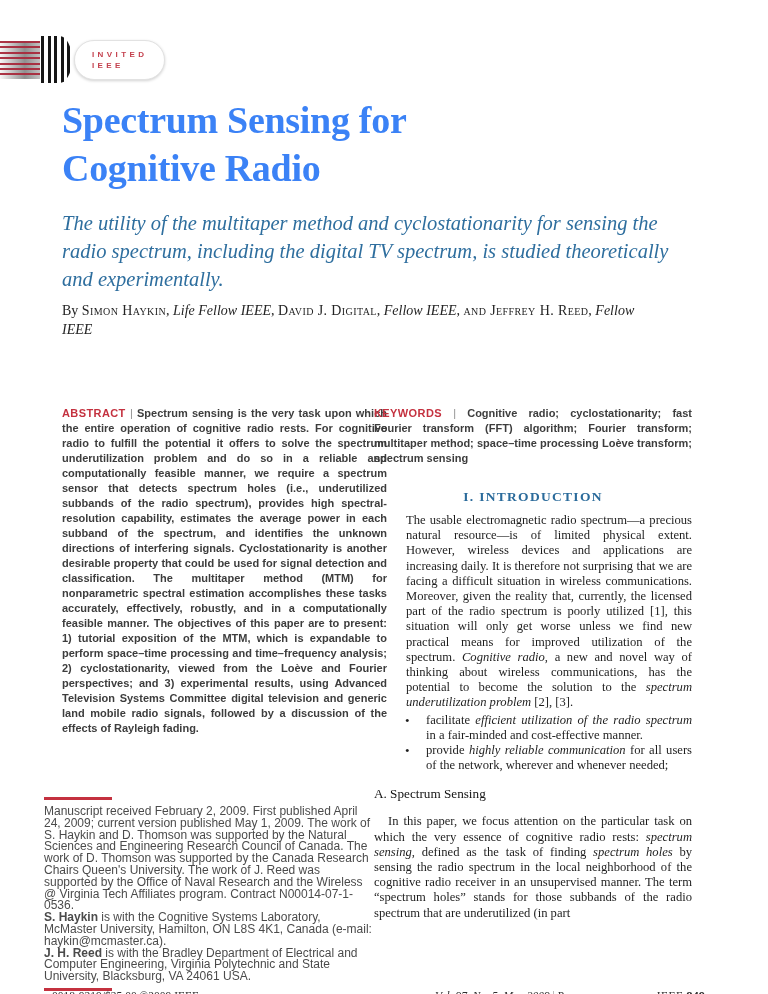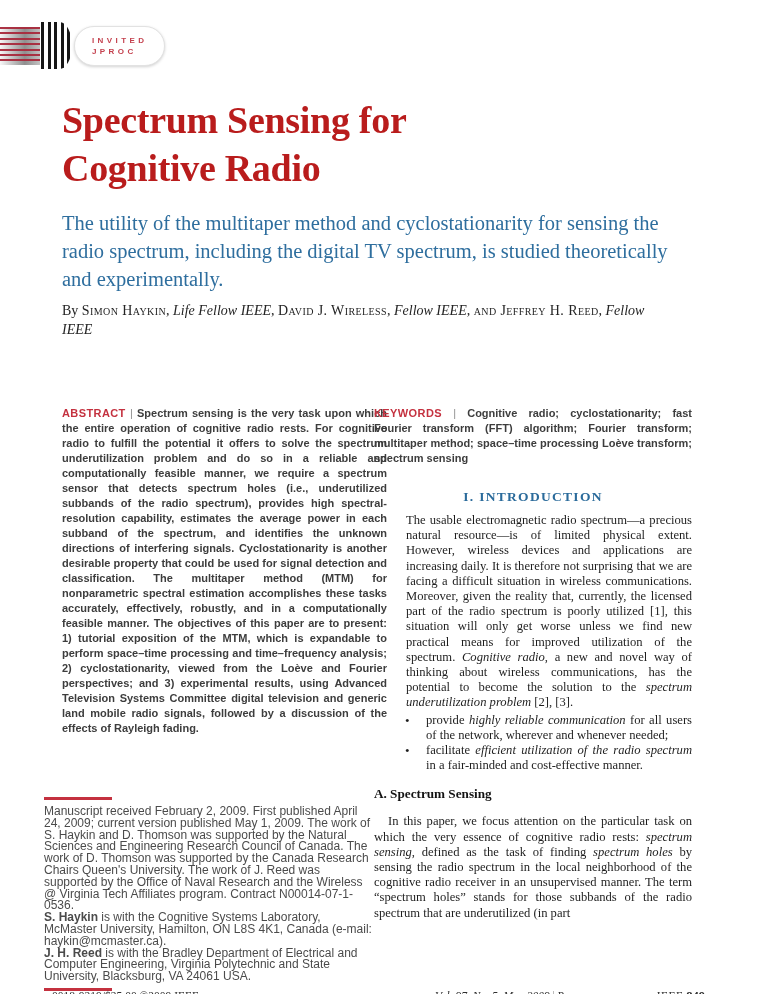--- a/index.html
+++ b/index.html
@@ -4,43 +4,43 @@
 <style>
   * { margin:0; padding:0; box-sizing:border-box; }
   html,body { background:#e8e8e8; }
   #page {
     position:relative; width:768px; height:994px; margin:0 auto;
     background:#ffffff; overflow:hidden;
     font-family:"Liberation Serif", serif; color:#1e1e1e;
   }
 
   
-  .badge-row { position:absolute; left:0; top:22px; display:flex; align-items:center; }
+  .badge-row { position:absolute; left:0; top:36px; display:flex; align-items:center; }
   .stripes {
     width:40px; height:38px;
     background-image:
       repeating-linear-gradient(to bottom, rgba(168,42,60,0.95) 0 2px, rgba(0,0,0,0) 2px 5.4px),
       linear-gradient(to right, #f7f7f7, #8f8f8f 62%, #c2c2c2);
   }
   .bars {
     width:31px; height:47px; margin-left:1px;
     background: repeating-linear-gradient(to right, #161616 0 3px, #ffffff 3px 6.6px);
     border-radius: 0 40% 40% 0 / 0 50% 50% 0;
   }
   .badge-pill {
     height:40px; margin-left:2px; padding:0 17px;
     background:#fff; border:1px solid #e2e2e2; border-radius:20px;
     box-shadow:0 1px 3px rgba(0,0,0,0.18);
     display:flex; flex-direction:column; justify-content:center;
   }
   .badge-line { font:700 8px "Liberation Sans", sans-serif; letter-spacing:3.4px; color:#c4414e; line-height:11px; }
 
   
-  .title { position:absolute; left:62px; top:96px; font-size:38px; line-height:48px; font-weight:700; color:#b91c1c; letter-spacing:-0.3px; }
-  .subtitle { position:absolute; left:62px; top:209px; width:622px; font-size:20.5px; line-height:28px; color:#2e6e9e; }
+  .title { position:absolute; left:62px; top:96px; font-size:38px; line-height:48px; font-weight:700; color:#3b82f6; letter-spacing:-0.3px; }
+  .subtitle { position:absolute; left:62px; top:209px; width:622px; font-style:italic; font-size:20.5px; line-height:28px; color:#2e6e9e; }
   .byline { position:absolute; left:62px; top:301px; width:606px; font-size:14px; line-height:19px; color:#242424; }
 
   
   .col-left  { position:absolute; left:62px;  top:406px; width:325px; }
   .col-right { position:absolute; left:374px; top:406px; width:318px; }
 
   .sans-par {
     font-family:"Liberation Sans", sans-serif; font-size:11px; line-height:15px;
     text-align:justify; color:#3d3d3d; font-weight:600;
   }
@@ -58,21 +58,21 @@
   .first-par { margin-top:8px;margin-left:32px; }
   .indent { text-indent:14px; }
 
   .bullets { list-style:none; margin-top:2px; }
   .bullets li {
     position:relative; margin-left:52px; font-size:12.6px; line-height:15.2px;
     text-align:justify; color:#1e1e1e;
   }
   .bullets li::before { content:"\2022"; position:absolute; left:-21px; font-size:13px; }
 
-  .subheading { margin-top:13px; font-weight:700; font-size:13.2px; color:#131313; }
+  .subheading { margin-top:13px; font-weight:400; font-size:13.2px; color:#131313; }
   .subheading + .serif-par { margin-top:12px; }
 
   
   .footnote {
     position:absolute; left:44px; top:797px; width:328px;
     font-family:"Liberation Sans", sans-serif; font-size:12px; line-height:11.8px; color:#4b4b4b;
   }
   .rule-red { width:68px; height:3px; background:#c4313f; }
   .footnote .rule-top { margin-bottom:6px; }
   .footnote .rule-mid { margin-top:5px; }
@@ -90,44 +90,44 @@
 </head>
 <body>
 
 <div id="page">
 
   <div class="badge-row">
     <div class="stripes"></div>
     <div class="bars"></div>
     <div class="badge-pill">
       <div class="badge-line">INVITED</div>
-      <div class="badge-line">JPROC</div>
+      <div class="badge-line">IEEE</div>
     </div>
   </div>
 
   <h1 class="title">
     <div>Spectrum Sensing for</div>
     <div>Cognitive Radio</div>
   </h1>
 
   <p class="subtitle">The utility of the multitaper method and cyclostationarity for sensing the radio spectrum, including the digital TV spectrum, is studied theoretically and experimentally.</p>
 
-  <p class="byline"><span>By </span><span class="seg-sc">Simon Haykin</span><span>, </span><span class="seg-i">Life Fellow IEEE</span><span>, </span><span class="seg-sc">David J. Wireless</span><span>, </span><span class="seg-i">Fellow IEEE</span><span>, </span><span class="seg-sc">and </span><span class="seg-sc">Jeffrey H. Reed</span><span>, </span><span class="seg-i">Fellow IEEE</span></p>
+  <p class="byline"><span>By </span><span class="seg-sc">Simon Haykin</span><span>, </span><span class="seg-i">Life Fellow IEEE</span><span>, </span><span class="seg-sc">David J. Digital</span><span>, </span><span class="seg-i">Fellow IEEE</span><span>, </span><span class="seg-sc">and </span><span class="seg-sc">Jeffrey H. Reed</span><span>, </span><span class="seg-i">Fellow IEEE</span></p>
 
   <div class="col-left">
     <p class="sans-par"><span class="seg-label">ABSTRACT</span><span class="seg-sep"> | </span><span>Spectrum sensing is the very task upon which the entire operation of cognitive radio rests. For cognitive radio to fulfill the potential it offers to solve the spectrum underutilization problem and do so in a reliable and computationally feasible manner, we require a spectrum sensor that detects spectrum holes (i.e., underutilized subbands of the radio spectrum), provides high spectral-resolution capability, estimates the average power in each subband of the spectrum, and identifies the unknown directions of interfering signals. Cyclostationarity is another desirable property that could be used for signal detection and classification. The multitaper method (MTM) for nonparametric spectral estimation accomplishes these tasks accurately, effectively, robustly, and in a computationally feasible manner. The objectives of this paper are to present: 1) tutorial exposition of the MTM, which is expandable to perform space–time processing and time–frequency analysis; 2) cyclostationarity, viewed from the Loève and Fourier perspectives; and 3) experimental results, using Advanced Television Systems Committee digital television and generic land mobile radio signals, followed by a discussion of the effects of Rayleigh fading.</span></p>
   </div>
 
   <div class="col-right">
     <p class="sans-par"><span class="seg-label">KEYWORDS</span><span class="seg-sep"> | </span><span>Cognitive radio; cyclostationarity; fast Fourier transform (FFT) algorithm; Fourier transform; multitaper method; space–time processing Loève transform; spectrum sensing</span></p>
     <h2 class="intro-heading">I. INTRODUCTION</h2>
     <p class="serif-par first-par"><span>The usable electromagnetic radio spectrum—a precious natural resource—is of limited physical extent. However, wireless devices and applications are increasing daily. It is therefore not surprising that we are facing a difficult situation in wireless communications. Moreover, given the reality that, currently, the licensed part of the radio spectrum is poorly utilized [1], this situation will only get worse unless we find new practical means for improved utilization of the spectrum. </span><span class="seg-i">Cognitive radio</span><span>, a new and novel way of thinking about wireless communications, has the potential to become the solution to the </span><span class="seg-i">spectrum underutilization problem</span><span> [2], [3].</span></p>
     <ul class="bullets">
+      <li><span>facilitate </span><span class="seg-i">efficient utilization of the radio spectrum</span><span> in a fair-minded and cost-effective manner.</span></li>
       <li><span>provide </span><span class="seg-i">highly reliable communication</span><span> for all users of the network, wherever and whenever needed;</span></li>
-      <li><span>facilitate </span><span class="seg-i">efficient utilization of the radio spectrum</span><span> in a fair-minded and cost-effective manner.</span></li>
     </ul>
     <h3 class="subheading">A. Spectrum Sensing</h3>
     <p class="serif-par indent"><span>In this paper, we focus attention on the particular task on which the very essence of cognitive radio rests: </span><span class="seg-i">spectrum sensing</span><span>, defined as the task of finding </span><span class="seg-i">spectrum holes</span><span> by sensing the radio spectrum in the local neighborhood of the cognitive radio receiver in an unsupervised manner. The term “spectrum holes” stands for those subbands of the radio spectrum that are underutilized (in part</span></p>
   </div>
 
   <div class="footnote">
     <div class="rule-red rule-top"></div>
     <p class="fn-p">Manuscript received February 2, 2009. First published April 24, 2009; current version published May 1, 2009. The work of S. Haykin and D. Thomson was supported by the Natural Sciences and Engineering Research Council of Canada. The work of D. Thomson was supported by the Canada Research Chairs Queen's University. The work of J. Reed was supported by the Office of Naval Research and the Wireless @ Virginia Tech Affiliates program. Contract N00014-07-1-0536.</p>
     <p class="fn-p"><span class="seg-b">S. Haykin</span><span> is with the Cognitive Systems Laboratory, McMaster University, Hamilton, ON L8S 4K1, Canada (e-mail: haykin@mcmaster.ca).</span></p>
     <p class="fn-p"><span class="seg-b">J. H. Reed</span><span> is with the Bradley Department of Electrical and Computer Engineering, Virginia Polytechnic and State University, Blacksburg, VA 24061 USA.</span></p>

